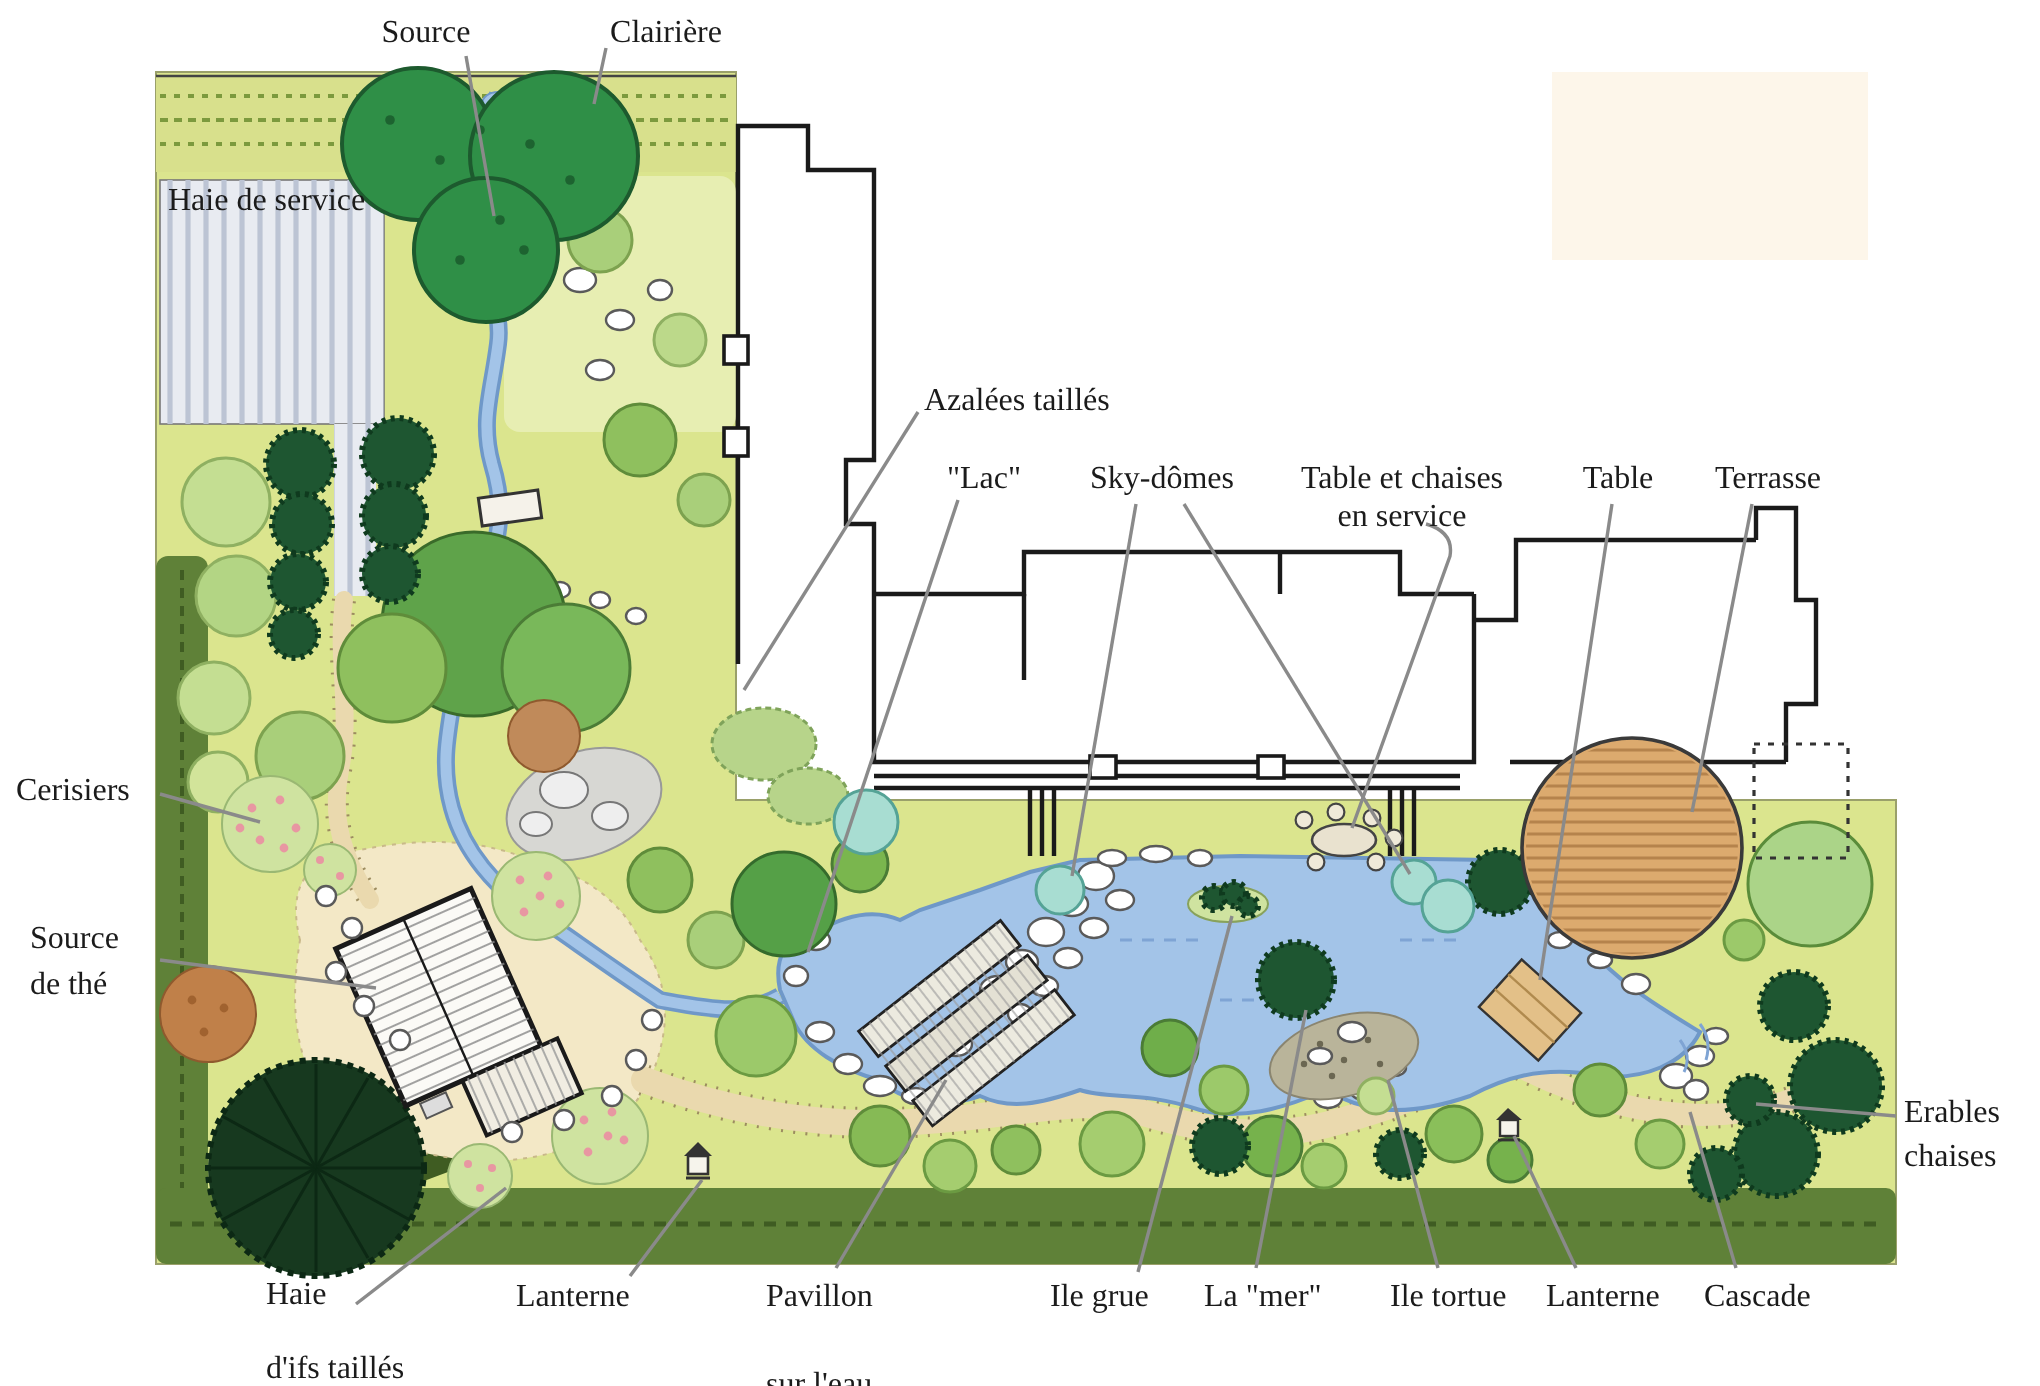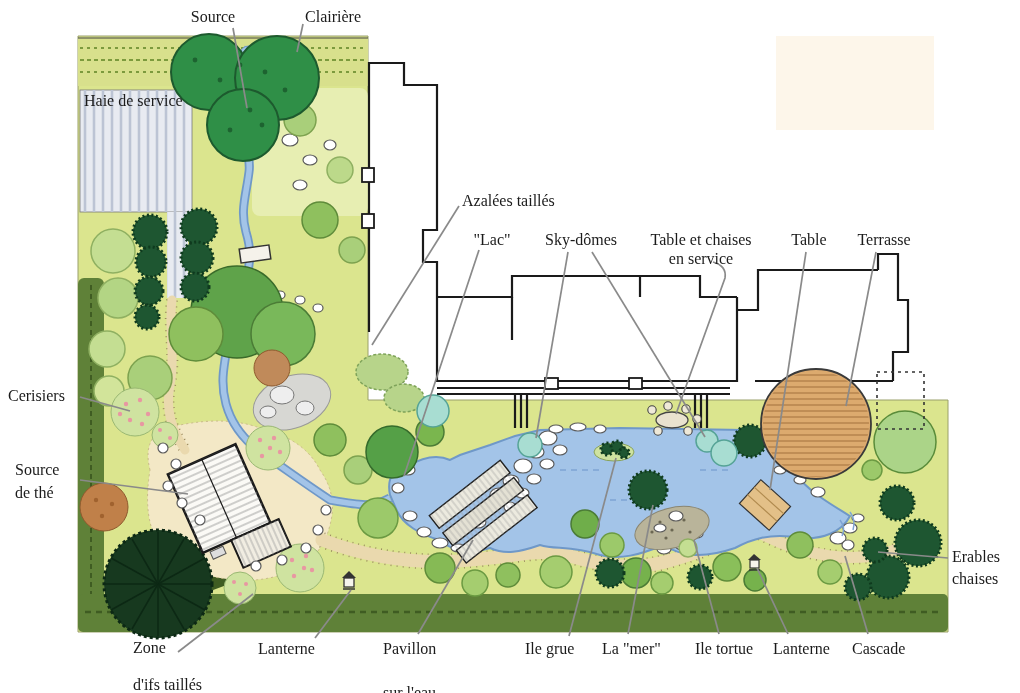--- a/index.html
+++ b/index.html
@@ -444,21 +444,21 @@
 <div class="label center" style="left:581px;top:231px">Sky-dômes</div>
 <div class="label center" style="left:701px;top:231px">Table et chaises</div>
 <div class="label center" style="left:701px;top:250px">en service</div>
 <div class="label center" style="left:809px;top:231px">Table</div>
 <div class="label center" style="left:884px;top:231px">Terrasse</div>
 <div class="label" style="left:8px;top:387px">Cerisiers</div>
 <div class="label" style="left:15px;top:461px">Source</div>
 <div class="label" style="left:15px;top:484px">de thé</div>
 <div class="label" style="left:952px;top:548px">Erables</div>
 <div class="label" style="left:952px;top:570px">chaises</div>
-<div class="label" style="left:133px;top:639px">Zone</div>
+<div class="label" style="left:133px;top:639px">Haie</div>
 <div class="label" style="left:133px;top:676px">d'ifs taillés</div>
 <div class="label" style="left:258px;top:640px">Lanterne</div>
 <div class="label" style="left:383px;top:640px">Pavillon</div>
 <div class="label" style="left:383px;top:684px">sur l'eau</div>
 <div class="label" style="left:525px;top:640px">Ile grue</div>
 <div class="label" style="left:602px;top:640px">La "mer"</div>
 <div class="label" style="left:695px;top:640px">Ile tortue</div>
 <div class="label" style="left:773px;top:640px">Lanterne</div>
 <div class="label" style="left:852px;top:640px">Cascade</div>
 

